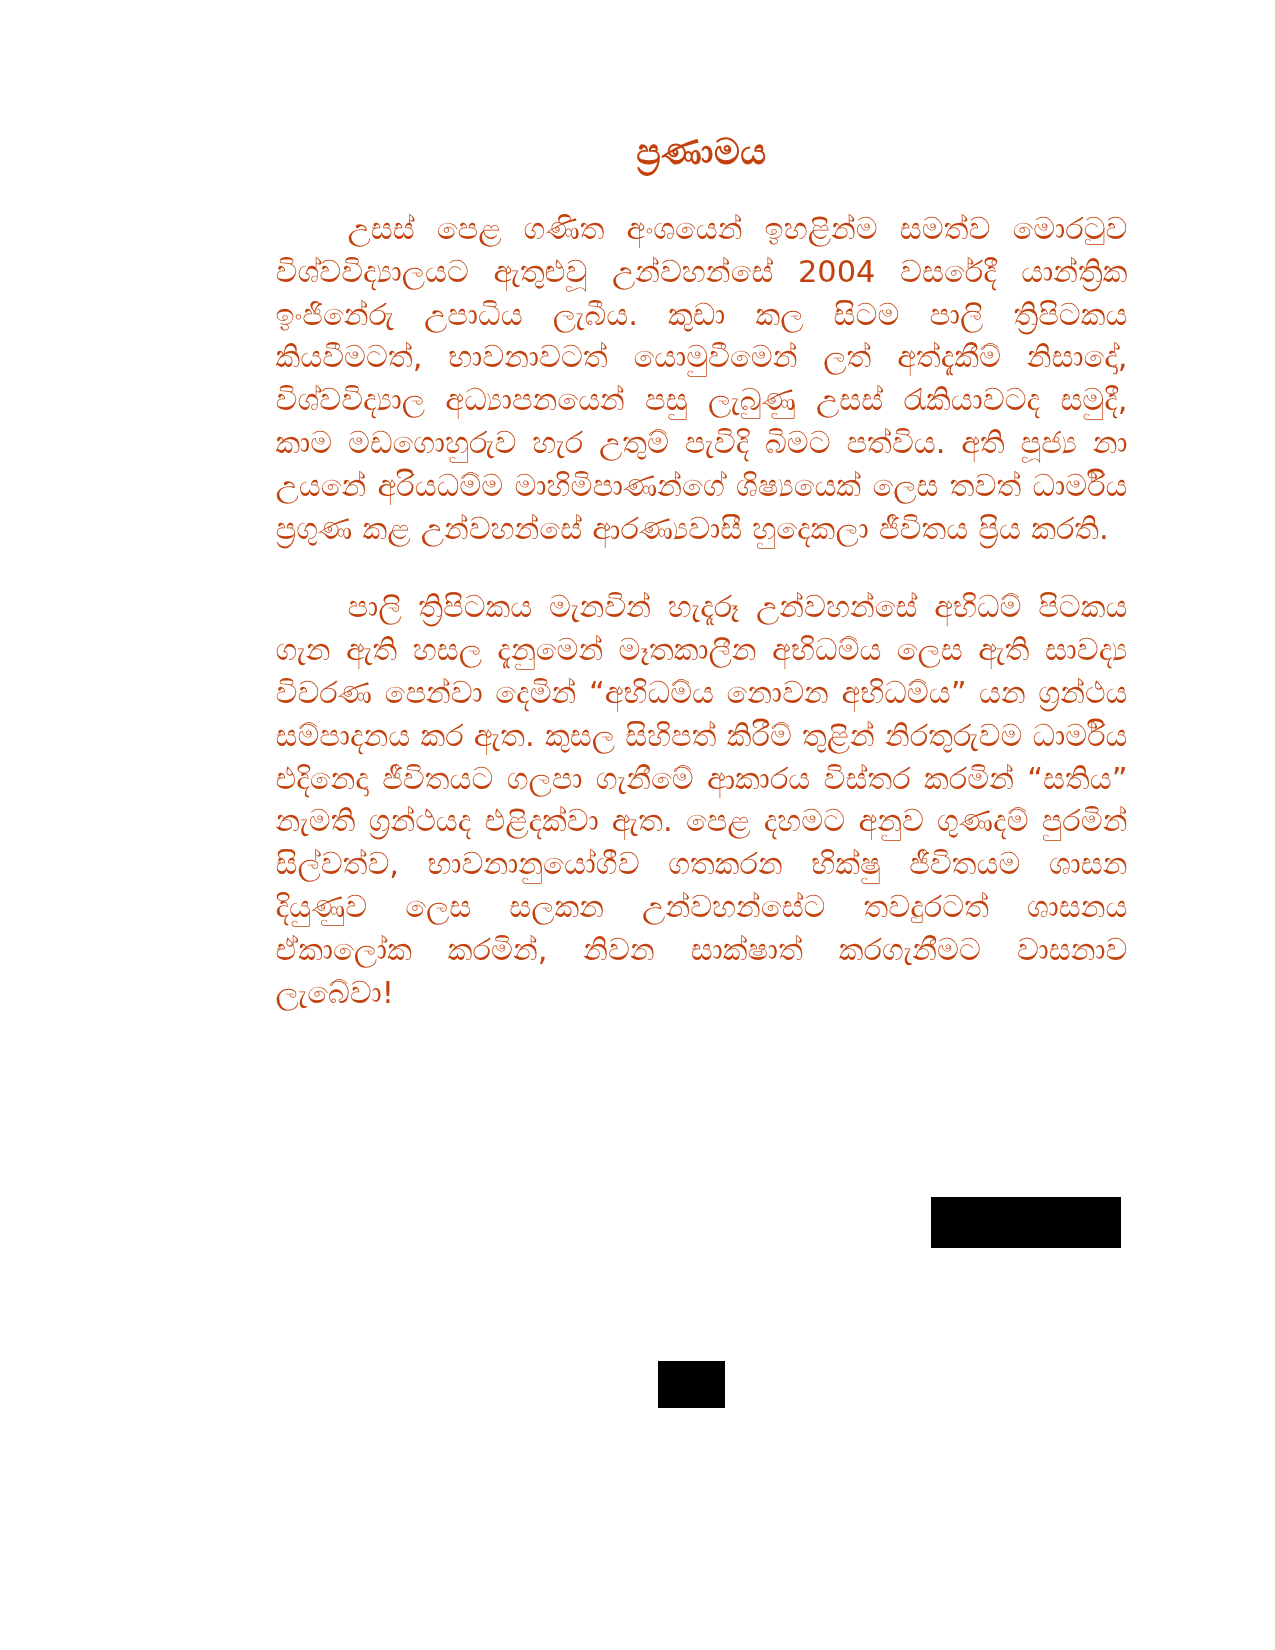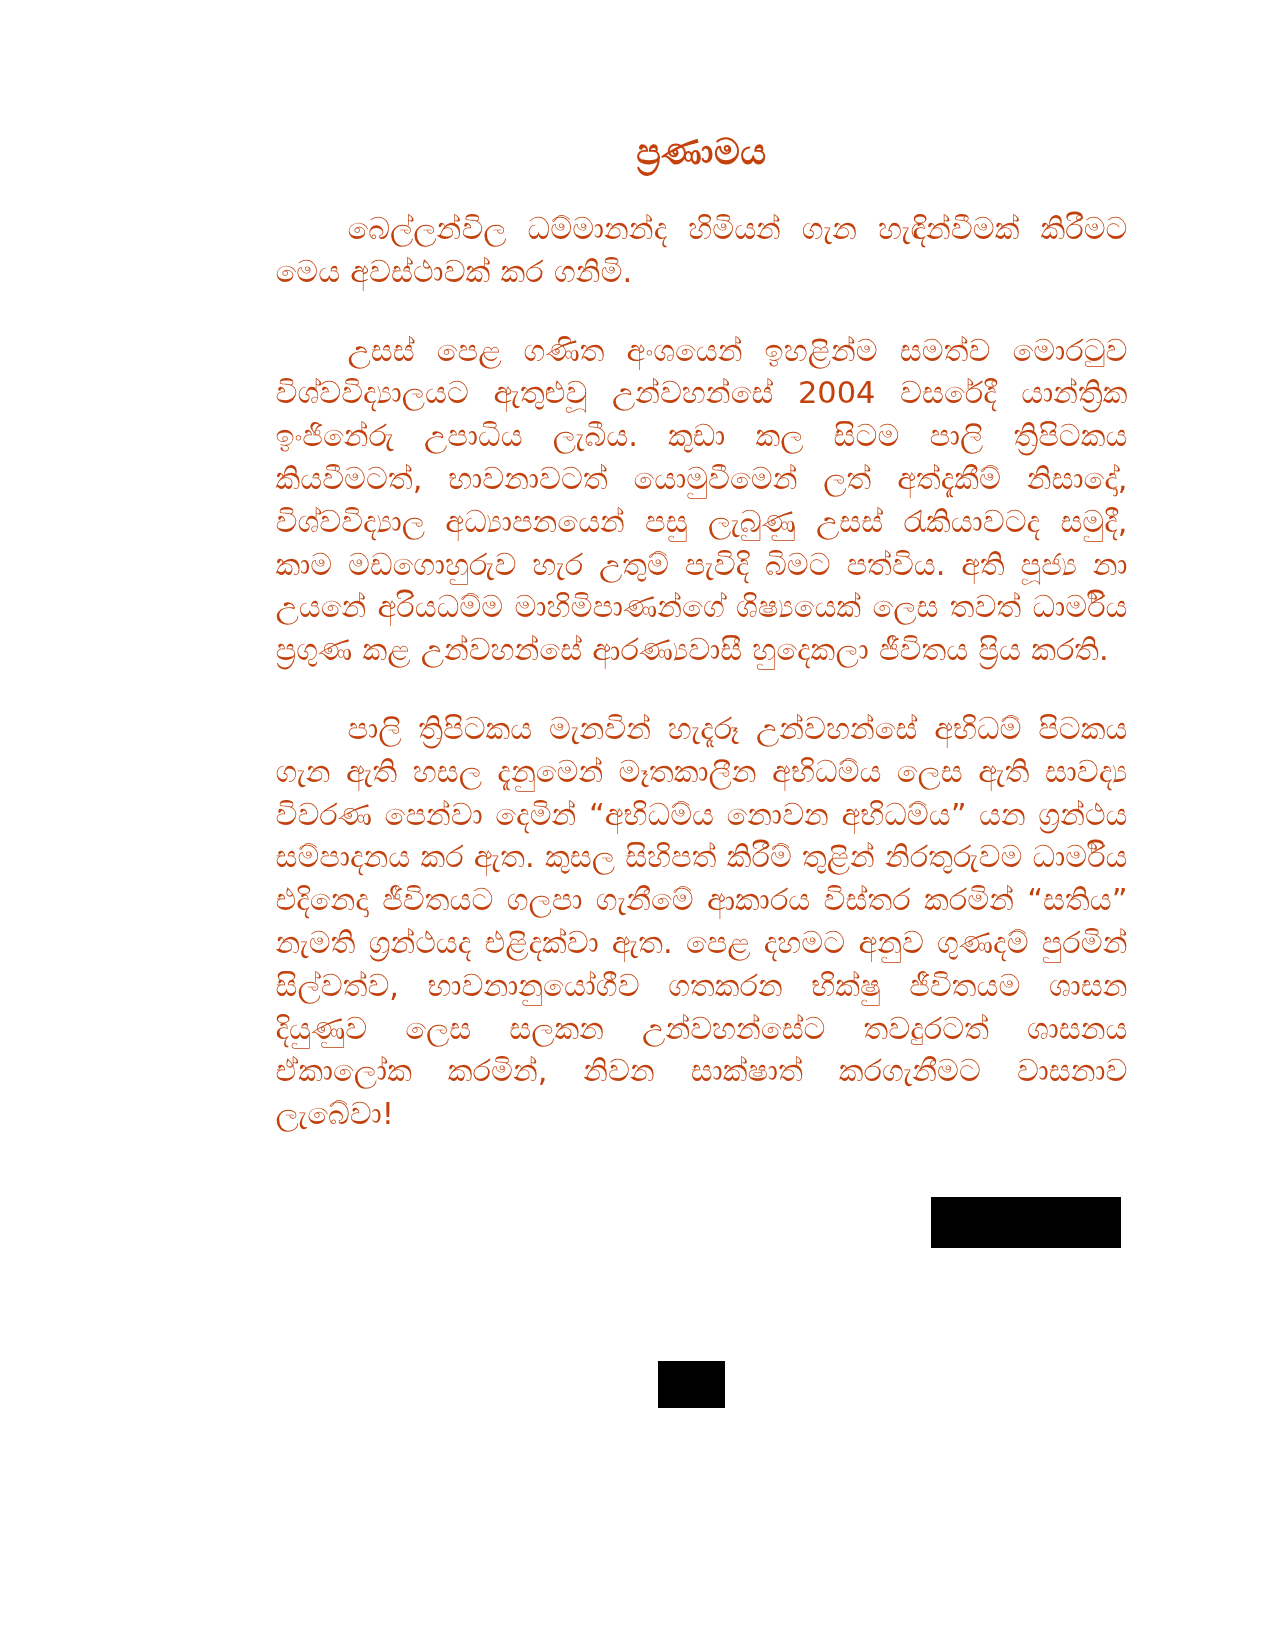--- a/index.html
+++ b/index.html
@@ -88,21 +88,20 @@
 <body>
 
 <div class="page">
 
   <div class="content">
 
     <h1 class="doc-title">ප්‍රණාමය</h1>
 
     <div class="body-block">
 
-      <p class="para">බෙල්ලන්විල ධම්මානන්ද හිමියන් ගැන හැඳින්වීමක් කිරීමට මෙය අවස්ථාවක් කර ගනිමි.</p>
 
       <p class="para">උසස් පෙළ ගණිත අංශයෙන් ඉහළින්ම සමත්ව මොරටුව විශ්වවිද්‍යාලයට ඇතුළුවූ උන්වහන්සේ 2004 වසරේදී යාන්ත්‍රික ඉංජිනේරු උපාධිය ලැබීය. කුඩා කල සිටම පාලි ත්‍රිපිටකය කියවීමටත්, භාවනාවටත් යොමුවීමෙන් ලත් අත්දැකීම් නිසාදෝ, විශ්වවිද්‍යාල අධ්‍යාපනයෙන් පසු ලැබුණු උසස් රැකියාවටද සමුදී, කාම මඩගොහුරුව හැර උතුම් පැවිදි බිමට පත්විය. අති පූජ්‍ය නා උයනේ අරියධම්ම මාහිමිපාණන්ගේ ශිෂ්‍යයෙක් ලෙස තවත් ධාර්මිය ප්‍රගුණ කළ උන්වහන්සේ ආරණ්‍යවාසී හුදෙකලා ජීවිතය ප්‍රිය කරති.</p>
 
       <p class="para">පාලි ත්‍රිපිටකය මැනවින් හැදෑරූ උන්වහන්සේ අභිධම් පිටකය ගැන ඇති හසල දැනුමෙන් මෑතකාලීන අභිධම්ය ලෙස ඇති සාවද්‍ය විවරණ පෙන්වා දෙමින් “අභිධම්ය නොවන අභිධම්ය” යන ග්‍රන්ථය සම්පාදනය කර ඇත. කුසල සිහිපත් කිරීම් තුළින් නිරතුරුවම ධාර්මිය එදිනෙදා ජීවිතයට ගලපා ගැනීමේ ආකාරය විස්තර කරමින් “සතිය” නැමති ග්‍රන්ථයද එළිදක්වා ඇත. පෙළ දහමට අනුව ගුණදම් පුරමින් සිල්වත්ව, භාවනානුයෝගීව ගතකරන භික්ෂු ජීවිතයම ශාසන දියුණුව ලෙස සලකන උන්වහන්සේට තවදුරටත් ශාසනය ඒකාලෝක කරමින්, නිවන සාක්ෂාත් කරගැනීමට වාසනාව ලැබේවා!</p>
 
     </div>
 
   </div>
 
   <div class="redaction" id="redaction-primary"></div>

